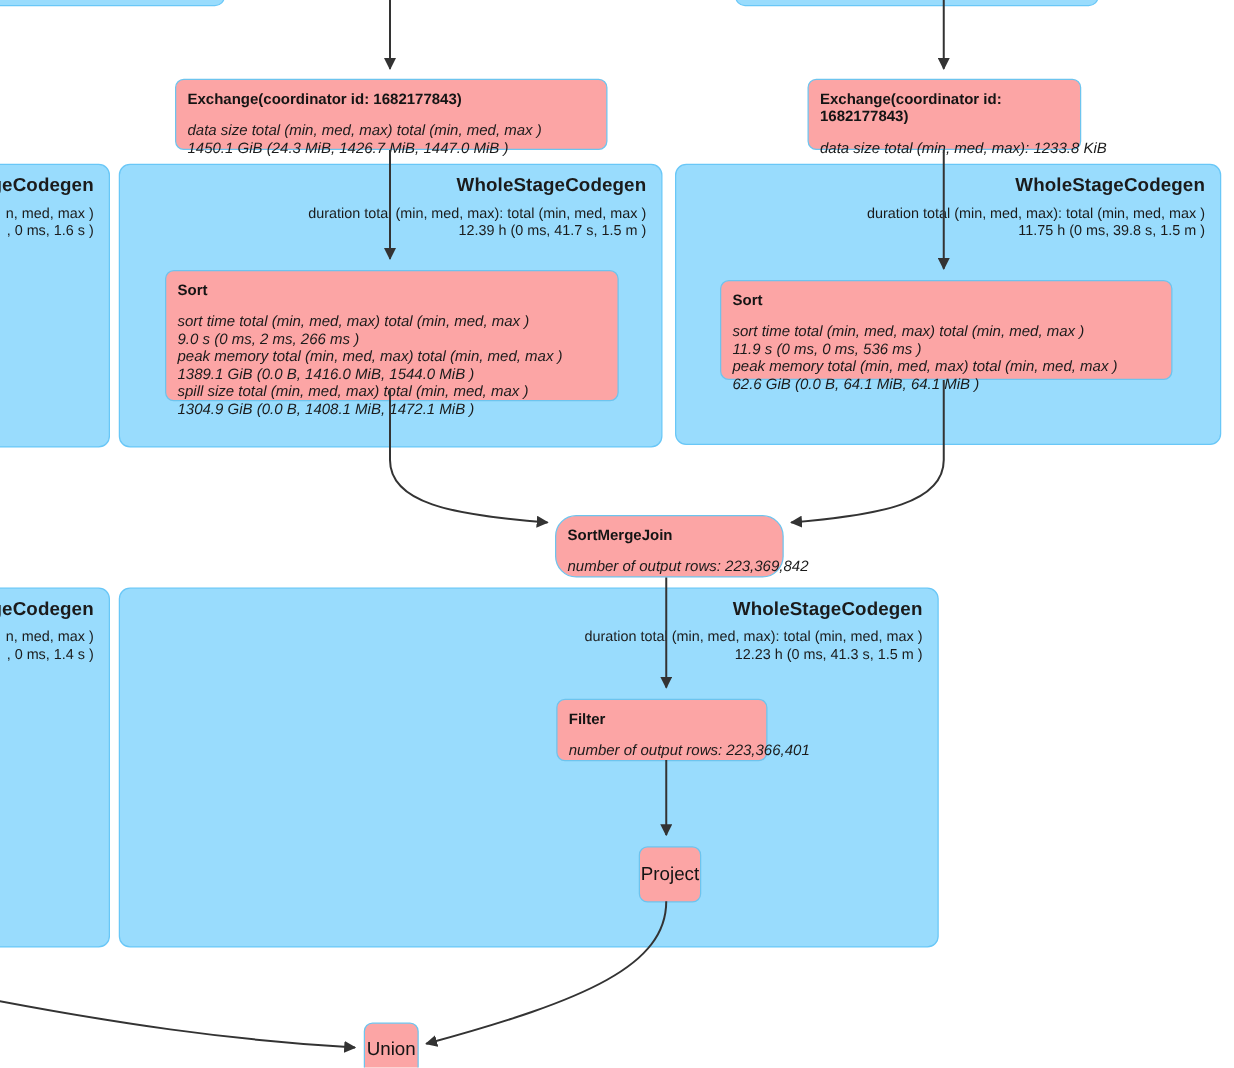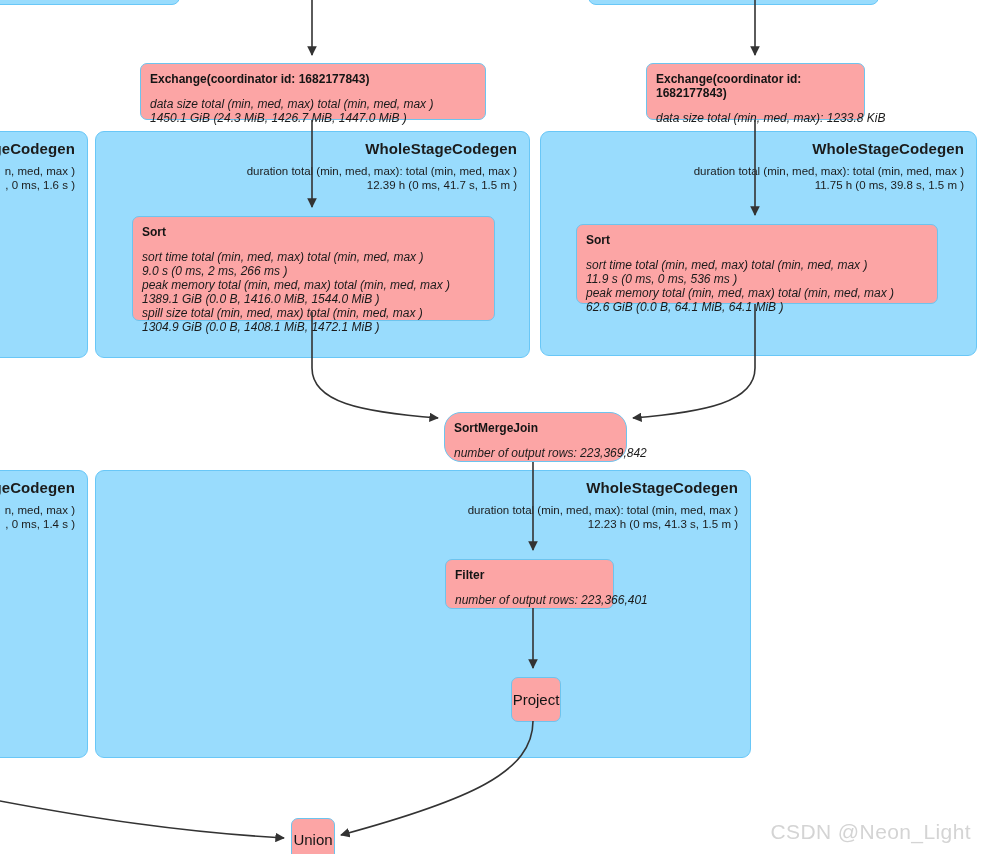--- a/index.html
+++ b/index.html
@@ -204,14 +204,13 @@
       <path d="M 533 462 L 533 550" marker-end="url(#arrow)"></path>
 
       <path d="M 533 608 L 533 668" marker-end="url(#arrow)"></path>
 
       <path d="M 533 721 C 533 772 470 800 341 835" marker-end="url(#arrow)"></path>
 
       <path d="M -5 800 C 90 818 180 832 284 838" marker-end="url(#arrow)"></path>
     </g>
   </svg>
 
-  <div class="watermark">CSDN @Neon_Light</div>
 </div>
 
 </body></html>

